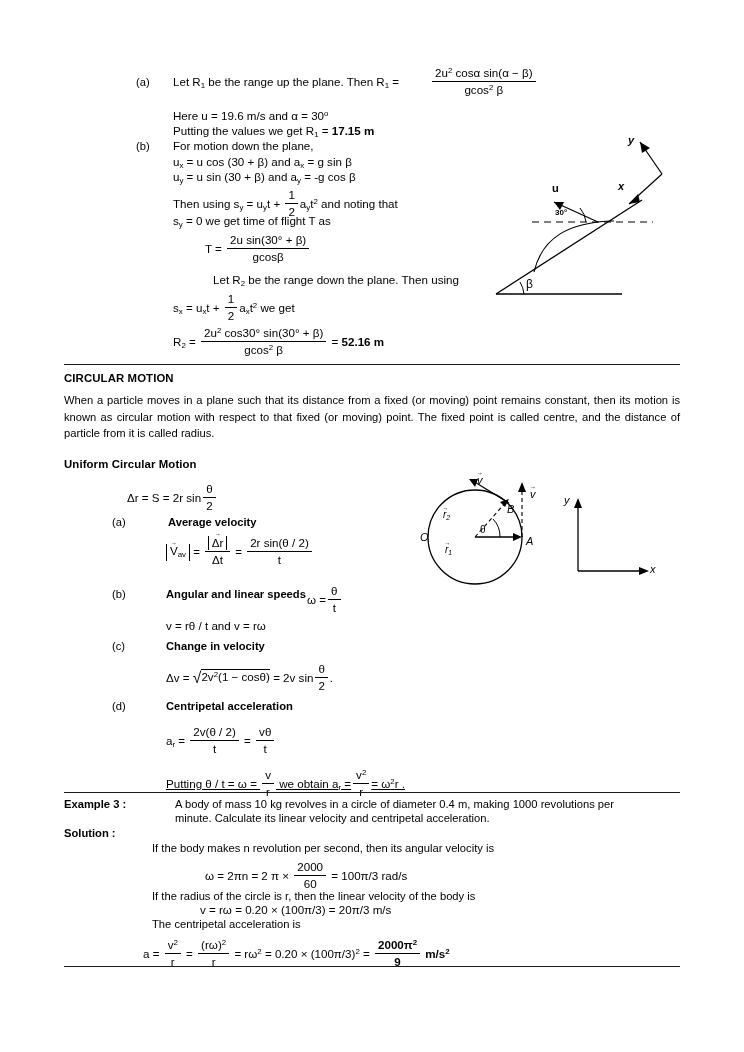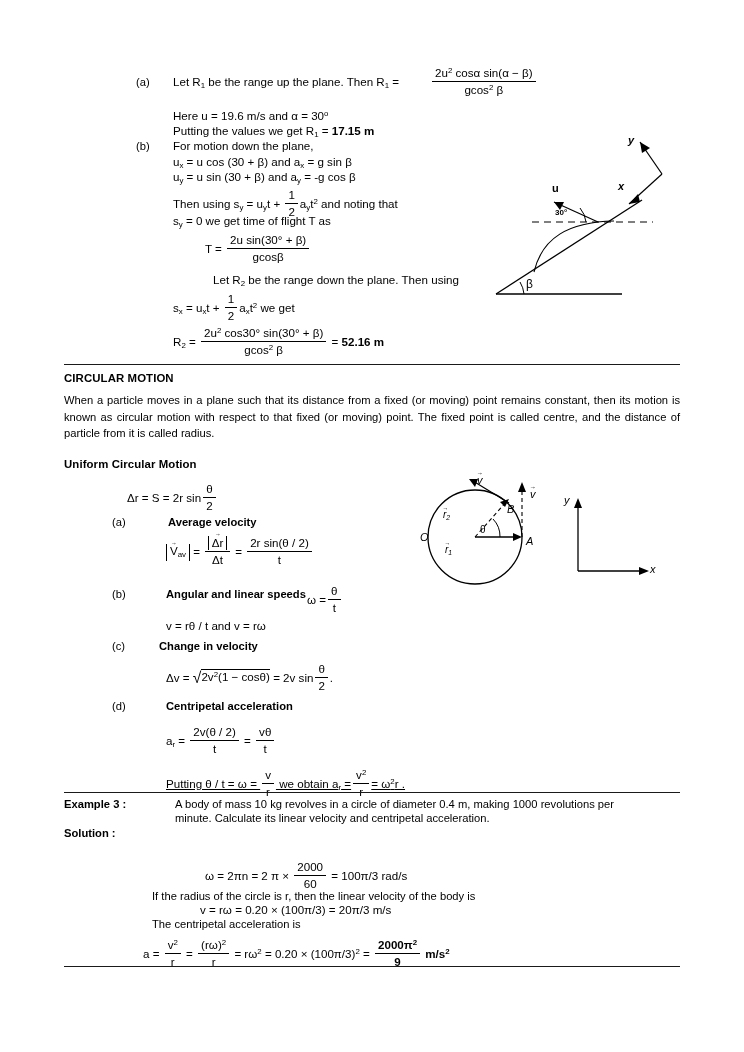--- a/index.html
+++ b/index.html
@@ -257,21 +257,21 @@
   </div>
 
   <div class="txt" style="left:112px; top:588px;"><span>(b)</span></div>
   <div class="txt bold" style="left:166px; top:588px;"><span>Angular and linear speeds</span></div>
   <div class="m" style="left:307px; top:586px;">
     <span>ω =</span><span class="frac"><span class="num">θ</span><span class="den">t</span></span>
   </div>
   <div class="m" style="left:166px; top:620px;"><span>v = rθ / t  and  v = rω</span></div>
 
   <div class="txt" style="left:112px; top:640px;"><span>(c)</span></div>
-  <div class="txt bold" style="left:159px; top:640px;"><span>Change in velocity</span></div>
+  <div class="txt bold" style="left:166px; top:640px;"><span>Change in velocity</span></div>
 
   <div class="m" style="left:166px; top:664px;">
     <span>Δv =</span>
     <span class="sqrt"><span class="radsym">√</span><span class="bar"><span>2v</span><sup>2</sup><span>(1 − cosθ)</span></span></span>
     <span>= 2v sin</span><span class="frac"><span class="num">θ</span><span class="den">2</span></span><span>.</span>
   </div>
 
   <div class="txt" style="left:112px; top:700px;"><span>(d)</span></div>
   <div class="txt bold" style="left:166px; top:700px;"><span>Centripetal acceleration</span></div>
 
@@ -327,20 +327,21 @@
   </div>
 
   <div class="rule" style="left:64px; top:792px; width:616px;"></div>
 
   <div class="txt bold" style="left:64px; top:798px;"><span>Example 3 :</span></div>
   <div class="txt" style="left:175px; top:798px;"><span>A body of mass 10 kg revolves in a circle of diameter 0.4 m, making 1000 revolutions per</span></div>
   <div class="txt" style="left:175px; top:812px;"><span>minute. Calculate its linear velocity and centripetal acceleration.</span></div>
 
   <div class="txt bold" style="left:64px; top:827px;"><span>Solution :</span></div>
 
+  <div class="txt" style="left:152px; top:842px;"><span>If the body makes n revolution per second, then its angular velocity is</span></div>
 
   <div class="m" style="left:205px; top:862px;">
     <span>ω = 2πn = 2 π × </span><span class="frac"><span class="num">2000</span><span class="den">60</span></span><span> = 100π/3 rad/s</span>
   </div>
 
   <div class="txt" style="left:152px; top:890px;"><span>If the radius of the circle  is r, then the linear velocity of the body is</span></div>
   <div class="m" style="left:200px; top:904px;"><span>v = rω = 0.20 × (100π/3) = 20π/3 m/s</span></div>
   <div class="txt" style="left:152px; top:918px;"><span>The centripetal acceleration is</span></div>
 
   <div class="m" style="left:143px; top:940px;">

